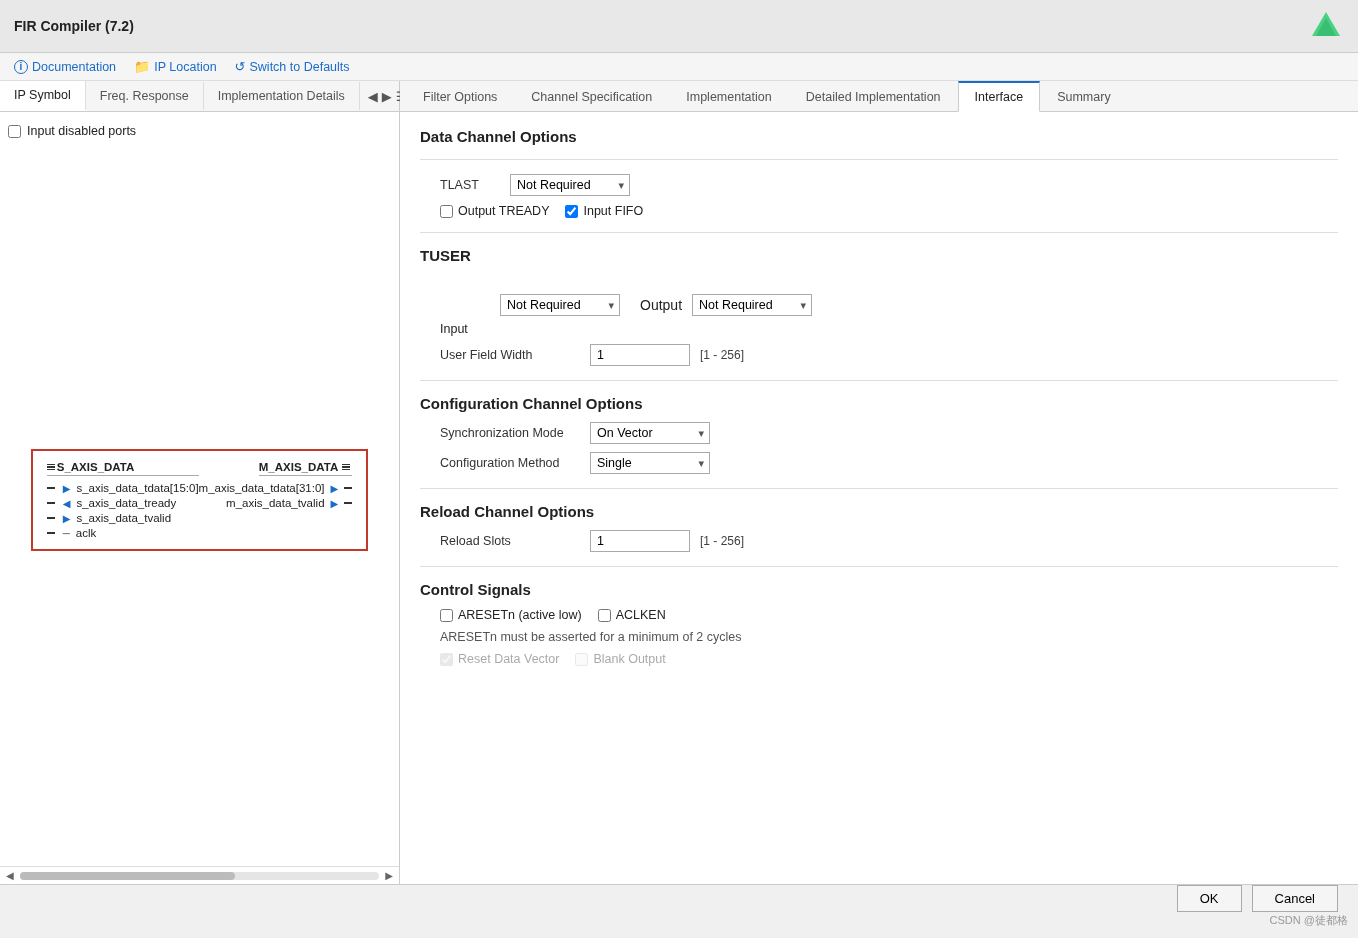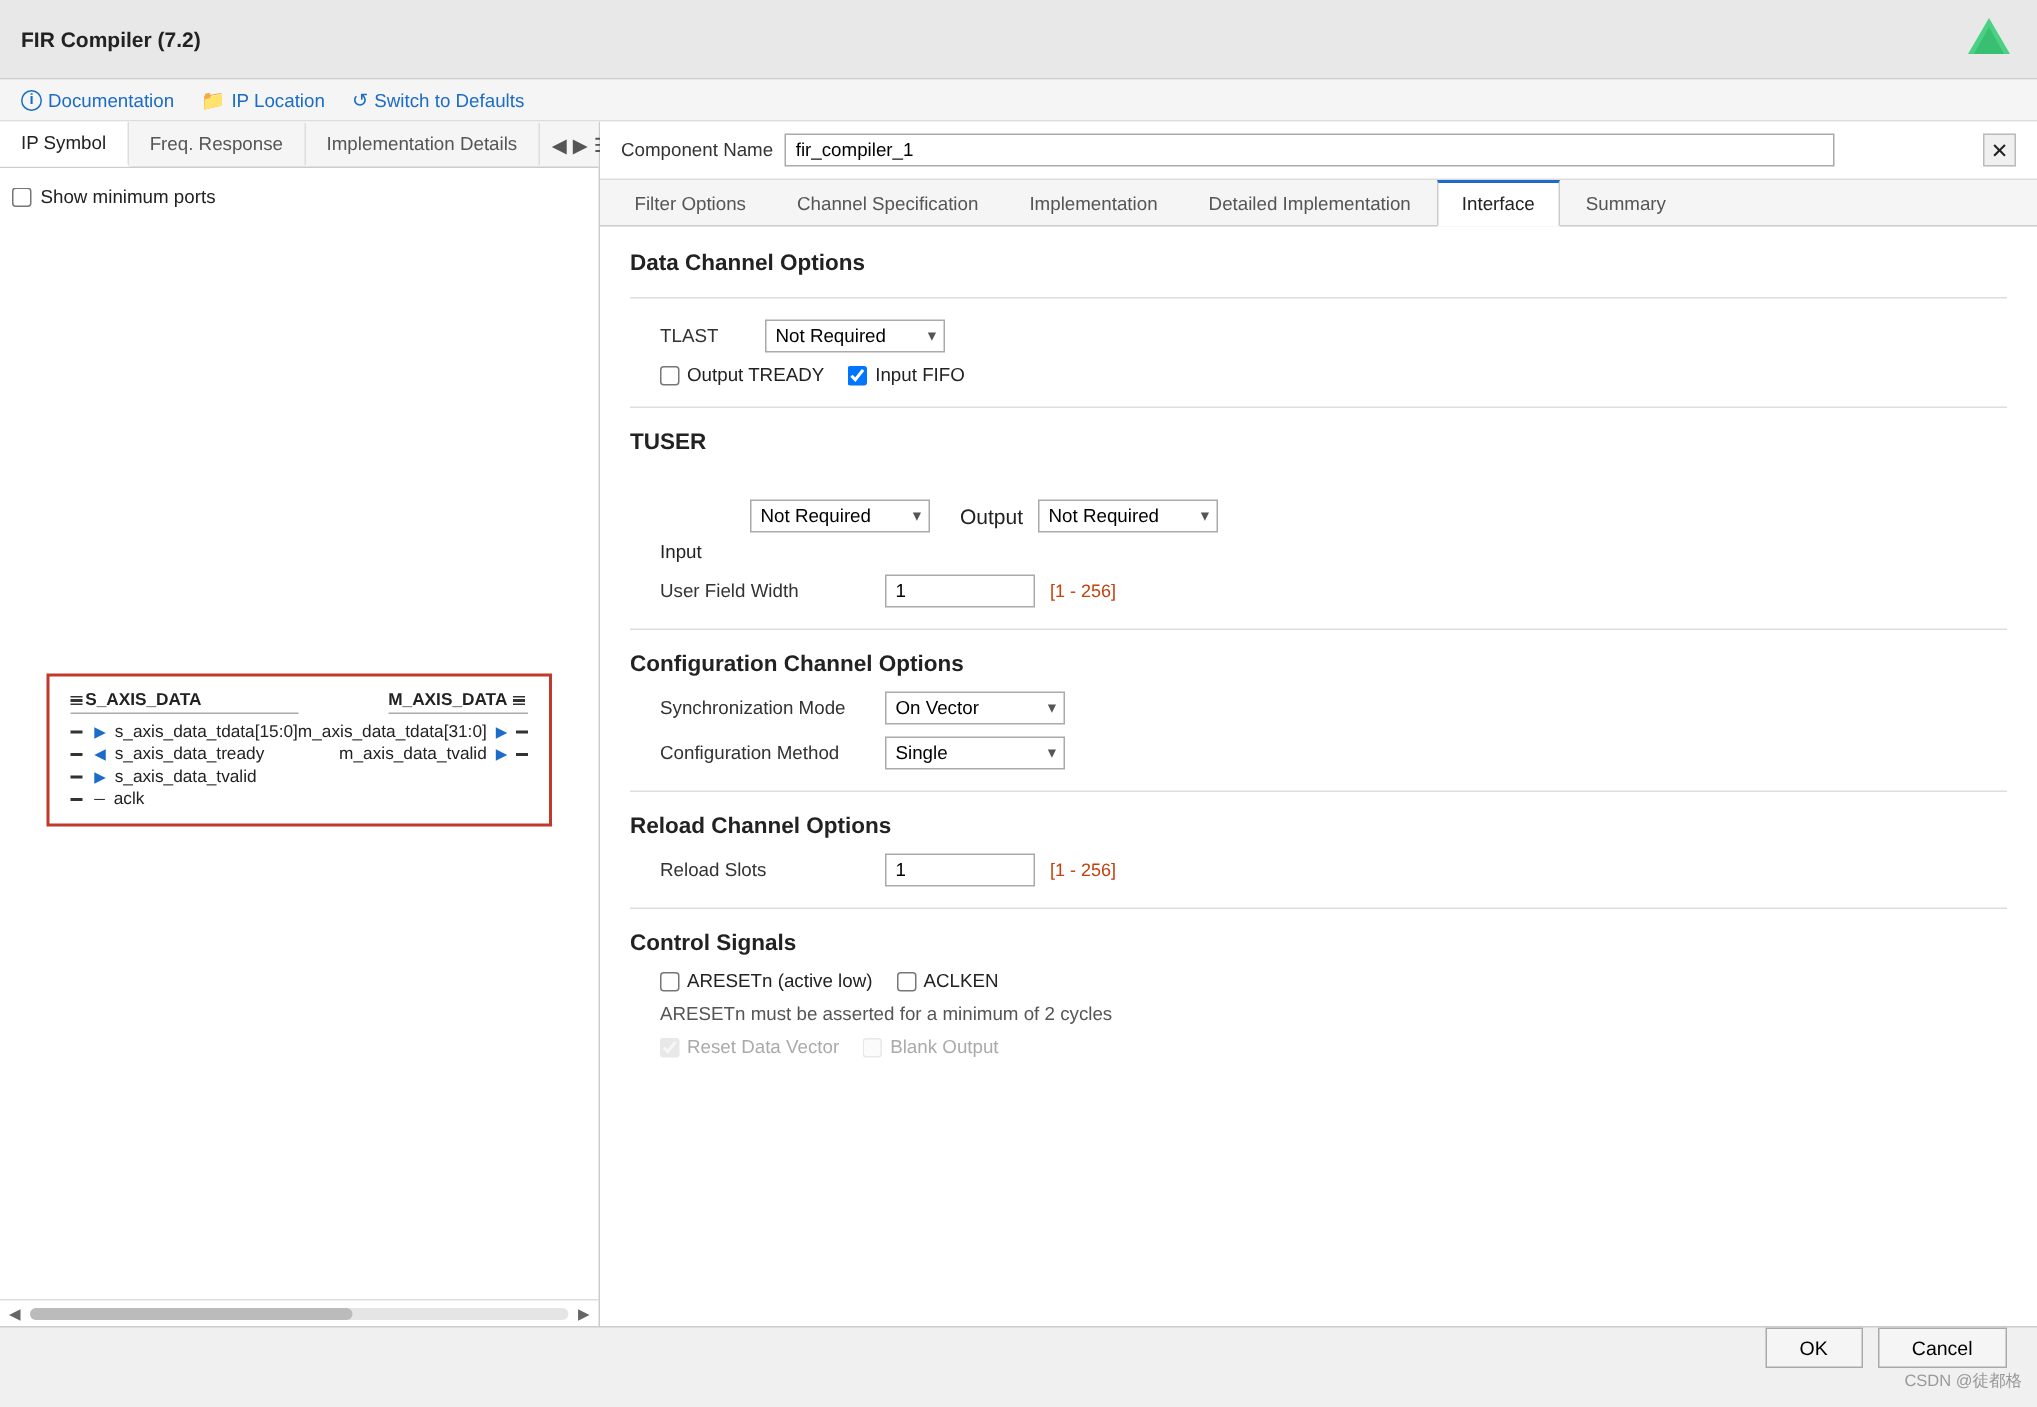--- a/index.html
+++ b/index.html
@@ -57,21 +57,21 @@
 
     .section-divider { border: none; border-top: 1px solid #ddd; margin: 14px 0; }
     .section-title { font-weight: bold; font-size: 15px; margin-bottom: 10px; }
 
     .form-row { display: flex; align-items: center; gap: 10px; margin-bottom: 8px; padding-left: 20px; }
     .form-label { font-size: 12.5px; color: #333; min-width: 140px; }
     .form-select { border: 1px solid #aaa; padding: 3px 6px; font-size: 12.5px; min-width: 120px; background: #fff; cursor: pointer; appearance: none; padding-right: 22px; position: relative; }
     .select-wrapper { position: relative; display: inline-block; }
     .select-wrapper::after { content: '▾'; position: absolute; right: 6px; top: 50%; transform: translateY(-50%); pointer-events: none; font-size: 11px; color: #555; }
     .form-input { border: 1px solid #aaa; padding: 3px 6px; font-size: 12.5px; width: 100px; }
-    .form-hint { font-size: 12px; color: #c2410c; text-align: right; }
+    .form-hint { font-size: 12px; color: #404040; text-align: right; }
 
     .checkbox-row { display: flex; align-items: center; gap: 16px; padding-left: 20px; margin-bottom: 8px; }
     .checkbox-item { display: flex; align-items: center; gap: 5px; font-size: 12.5px; cursor: pointer; }
     .checkbox-item input { width: 13px; height: 13px; cursor: pointer; }
     .checkbox-item.disabled { color: #aaa; }
     .checkbox-item.disabled input { opacity: 0.5; }
 
     .tuser-row { display: flex; align-items: center; gap: 10px; padding-left: 20px; margin-bottom: 8px; }
     .tuser-label { font-size: 12.5px; min-width: 50px; margin-top: 48px; }
     .tuser-output-label { font-size: 14px; margin-left: 10px; }
@@ -131,21 +131,21 @@
         <div class="tabs-more">
           <span>◀</span>
           <span>▶</span>
           <span>☰</span>
         </div>
       </div>
 
       <div class="left-panel-body">
         <div class="show-disabled-row">
           <input type="checkbox" style="">
-          <label>Show minimum ports</label>
+          <label>Input disabled ports</label>
         </div>
 
         <div class="symbol-area">
           <div class="ip-symbol-box">
             <div class="axis-data-row">
 
               <div class="axis-left">
                 <div class="axis-title">
                   <div class="port-connector-left">
                     <div class="h-lines">
@@ -217,25 +217,20 @@
         <span class="scroll-arrow">◀</span>
         <div class="scrollbar-track">
           <div class="scrollbar-thumb"></div>
         </div>
         <span class="scroll-arrow">▶</span>
       </div>
     </div>
 
     <div class="right-panel">
 
-      <div class="component-name-row">
-        <span class="component-name-label">Component Name</span>
-        <input class="component-name-input" type="text" value="fir_compiler_1" style="">
-        <div class="close-btn">✕</div>
-      </div>
 
       <div class="main-tabs">
         <div class="main-tab">
           <span>Filter Options</span>
         </div>
         <div class="main-tab">
           <span>Channel Specification</span>
         </div>
         <div class="main-tab">
           <span>Implementation</span>

